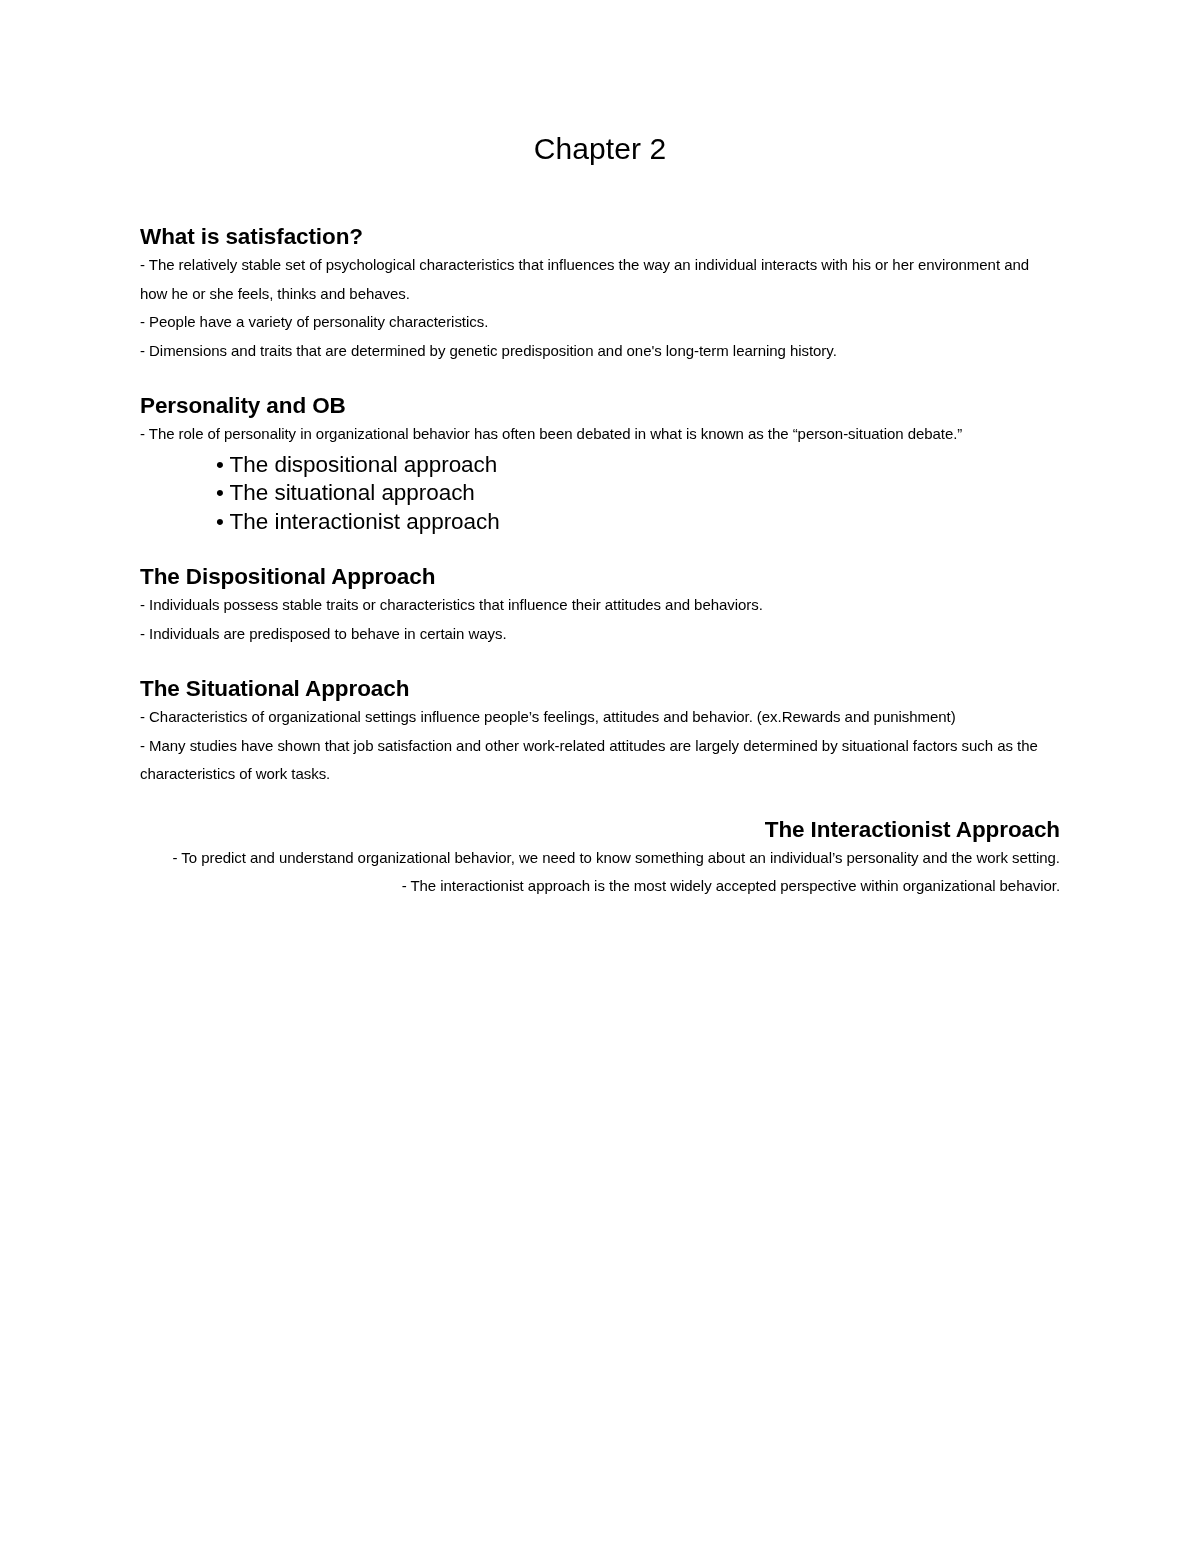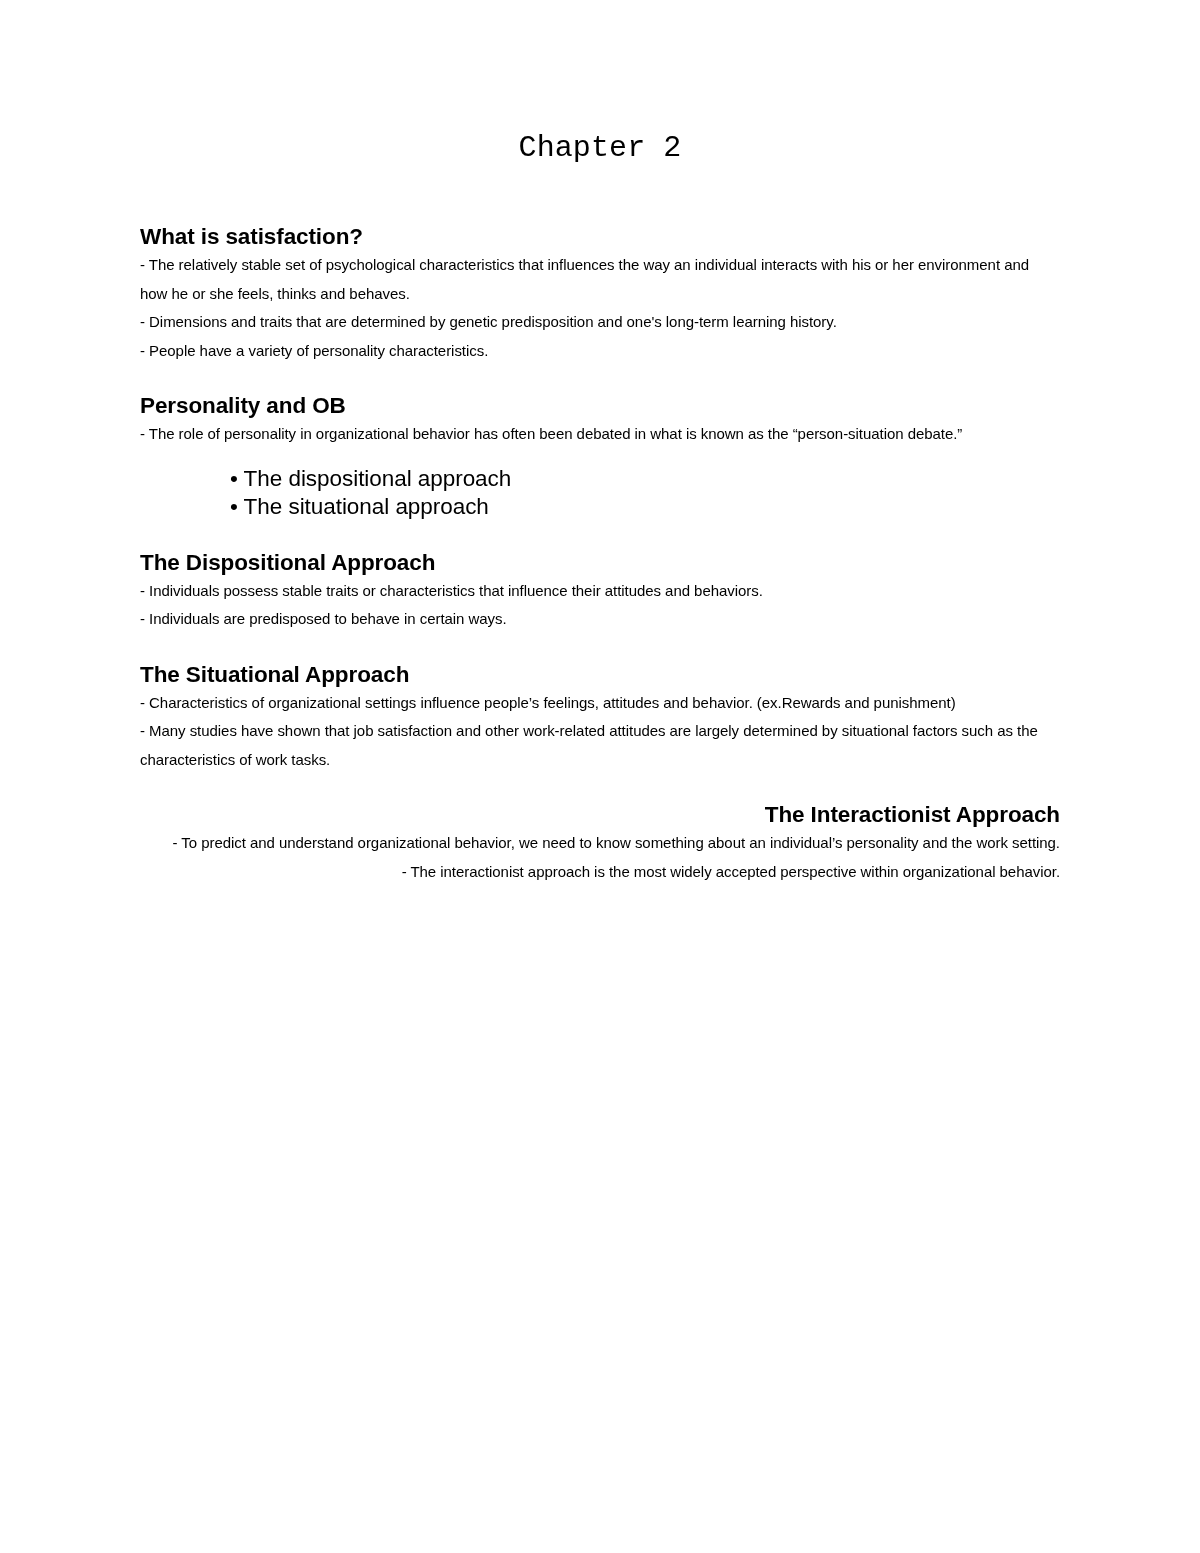--- a/index.html
+++ b/index.html
@@ -20,21 +20,20 @@
     height: 1553px;
     box-sizing: border-box;
     padding: 130px 140px 0 140px;
   }
   .doc-title {
     text-align: center;
     font-size: 30px;
     line-height: 37px;
     font-weight: 400;
     letter-spacing: 0.1px;
-    font-family: Liberation Mono, monospace;
   }
   .doc-title .line2 {
     display: block;
   }
   .body-block {
     margin-top: 56px;
   }
   .section {
     margin-bottom: 27px;
   }
@@ -48,21 +47,21 @@
     font-weight: 700;
     letter-spacing: -0.1px;
   }
   .para {
     font-size: 15px;
     line-height: 28.5px;
     font-weight: 400;
     letter-spacing: -0.05px;
   }
   .sub-list {
-    margin: 16px;
+    margin: 2px;
     padding: 0;
     list-style: none;
   }
   .sub-item {
     font-size: 22.5px;
     line-height: 28.5px;
     padding-left: 74px;
     letter-spacing: -0.05px;
   }
 </style>
@@ -73,30 +72,31 @@
 
   <div class="doc-title">
     <span>Chapter 2</span>
   </div>
 
   <div class="body-block">
 
     <div class="section">
       <div class="section-heading">What is satisfaction?</div>
       <div class="para">- The relatively stable set of psychological characteristics that influences the way an individual interacts with his or her environment and how he or she feels, thinks and behaves.</div>
+      <div class="para">- People have a variety of personality characteristics.</div>
       <div class="para">- Dimensions and traits that are determined by genetic predisposition and one's long-term learning history.</div>
-      <div class="para">- People have a variety of personality characteristics.</div>
     </div>
 
     <div class="section">
       <div class="section-heading">Personality and OB</div>
       <div class="para">- The role of personality in organizational behavior has often been debated in what is known as the “person-situation debate.”</div>
       <ul class="sub-list">
         <li class="sub-item">• The dispositional approach</li>
         <li class="sub-item">• The situational approach</li>
+        <li class="sub-item">• The interactionist approach</li>
       </ul>
     </div>
 
     <div class="section">
       <div class="section-heading">The Dispositional Approach</div>
       <div class="para">- Individuals possess stable traits or characteristics that influence their attitudes and behaviors.</div>
       <div class="para">- Individuals are predisposed to behave in certain ways.</div>
     </div>
 
     <div class="section">

